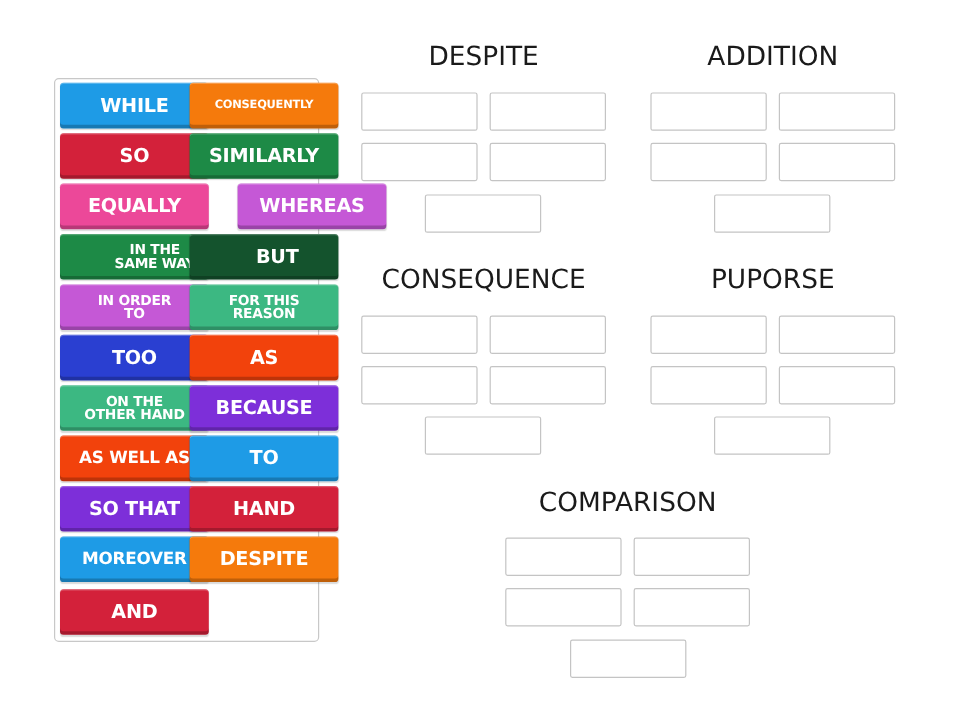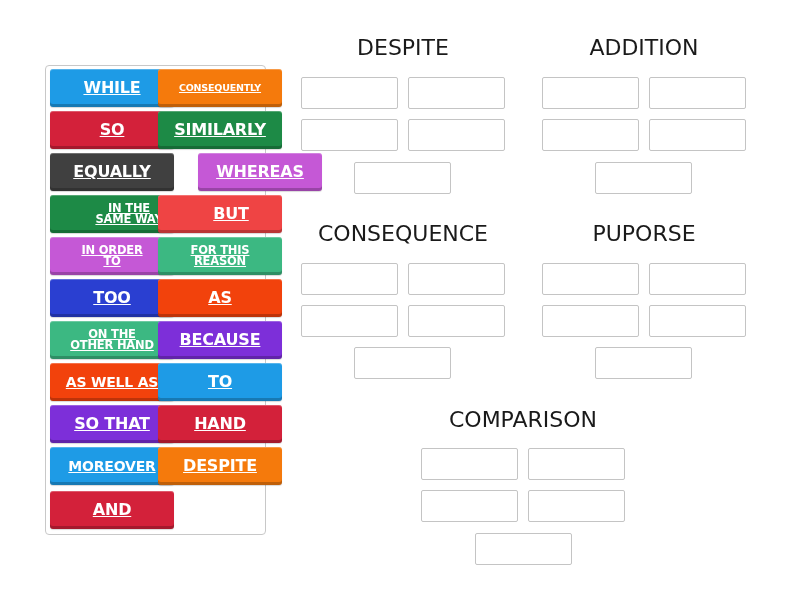--- a/index.html
+++ b/index.html
@@ -4,21 +4,21 @@
 <style>
   html, body { margin:0; padding:0; }
   body { width:800px; height:600px; background:#ffffff; position:relative; overflow:hidden;
          font-family:"DejaVu Sans", "Liberation Sans", sans-serif; }
   .panel { position:absolute; left:45px; top:65px; width:221px; height:470px;
            border:1px solid #c8c8c8; border-radius:4px; background:#fff; box-sizing:border-box; }
   .tile { position:absolute; width:124px; height:38px; border-radius:3px; color:#fff;
           display:flex; align-items:center; justify-content:center; text-align:center;
           font-weight:bold; box-sizing:border-box; cursor:grab; line-height:1.0;
           box-shadow: inset 0 -3px 0 rgba(0,0,0,0.22), inset 0 1px 0 rgba(255,255,255,0.25), 0 1px 1px rgba(0,0,0,0.15);
-          padding:0 2px; letter-spacing:-0.2px;text-decoration:underline; }
+          padding:0 2px; letter-spacing:-0.2px; }
   .tile span { display:block; }
   .fs-lg { font-size:16px; }
   .fs-md { font-size:14px; }
   .fs-sm { font-size:11.5px; }
   .fs-xs { font-size:9.5px; }
   .group-title { position:absolute; font-size:22px; color:#1a1a1a; text-align:center; width:220px;
                  font-family:"DejaVu Sans", "Liberation Sans", sans-serif; font-weight:normal; letter-spacing:0px; }
   .slot { position:absolute; width:97px; height:32px; border:1px solid #c4c4c4; border-radius:2px;
           box-sizing:border-box; background:#fff; }
 </style>
@@ -34,32 +34,32 @@
     <span>CONSEQUENTLY</span>
   </div>
 
 <div class="tile fs-lg" style="left:50px;top:111px;background:#d3213a;">
     <span>SO</span>
   </div>
 <div class="tile fs-lg" style="left:158px;top:111px;background:#1d8a46;">
     <span>SIMILARLY</span>
   </div>
 
-<div class="tile fs-lg" style="left:50px;top:153px;background:#404040;text-align:right;">
+<div class="tile fs-lg" style="left:50px;top:153px;background:#ec4899;text-align:right;">
     <span>EQUALLY</span>
   </div>
 <div class="tile fs-lg" style="left:158px;top:153px;background:#c558d6;margin-left:40px;">
     <span>WHEREAS</span>
   </div>
 
 <div class="tile fs-sm" style="left:50px;top:195px;background:#1d8a46;flex-direction:column;padding-left:36px;">
     <span>IN THE</span>
     <span>SAME WAY</span>
   </div>
-<div class="tile fs-lg" style="left:158px;top:195px;background:#ef4444;padding-left:24px;">
+<div class="tile fs-lg" style="left:158px;top:195px;background:#14532d;padding-left:24px;">
     <span>BUT</span>
   </div>
 
 <div class="tile fs-sm" style="left:50px;top:237px;background:#c558d6;flex-direction:column;">
     <span>IN ORDER</span>
     <span>TO</span>
   </div>
 <div class="tile fs-sm" style="left:158px;top:237px;background:#3cb882;flex-direction:column;">
     <span>FOR THIS</span>
     <span>REASON</span>

